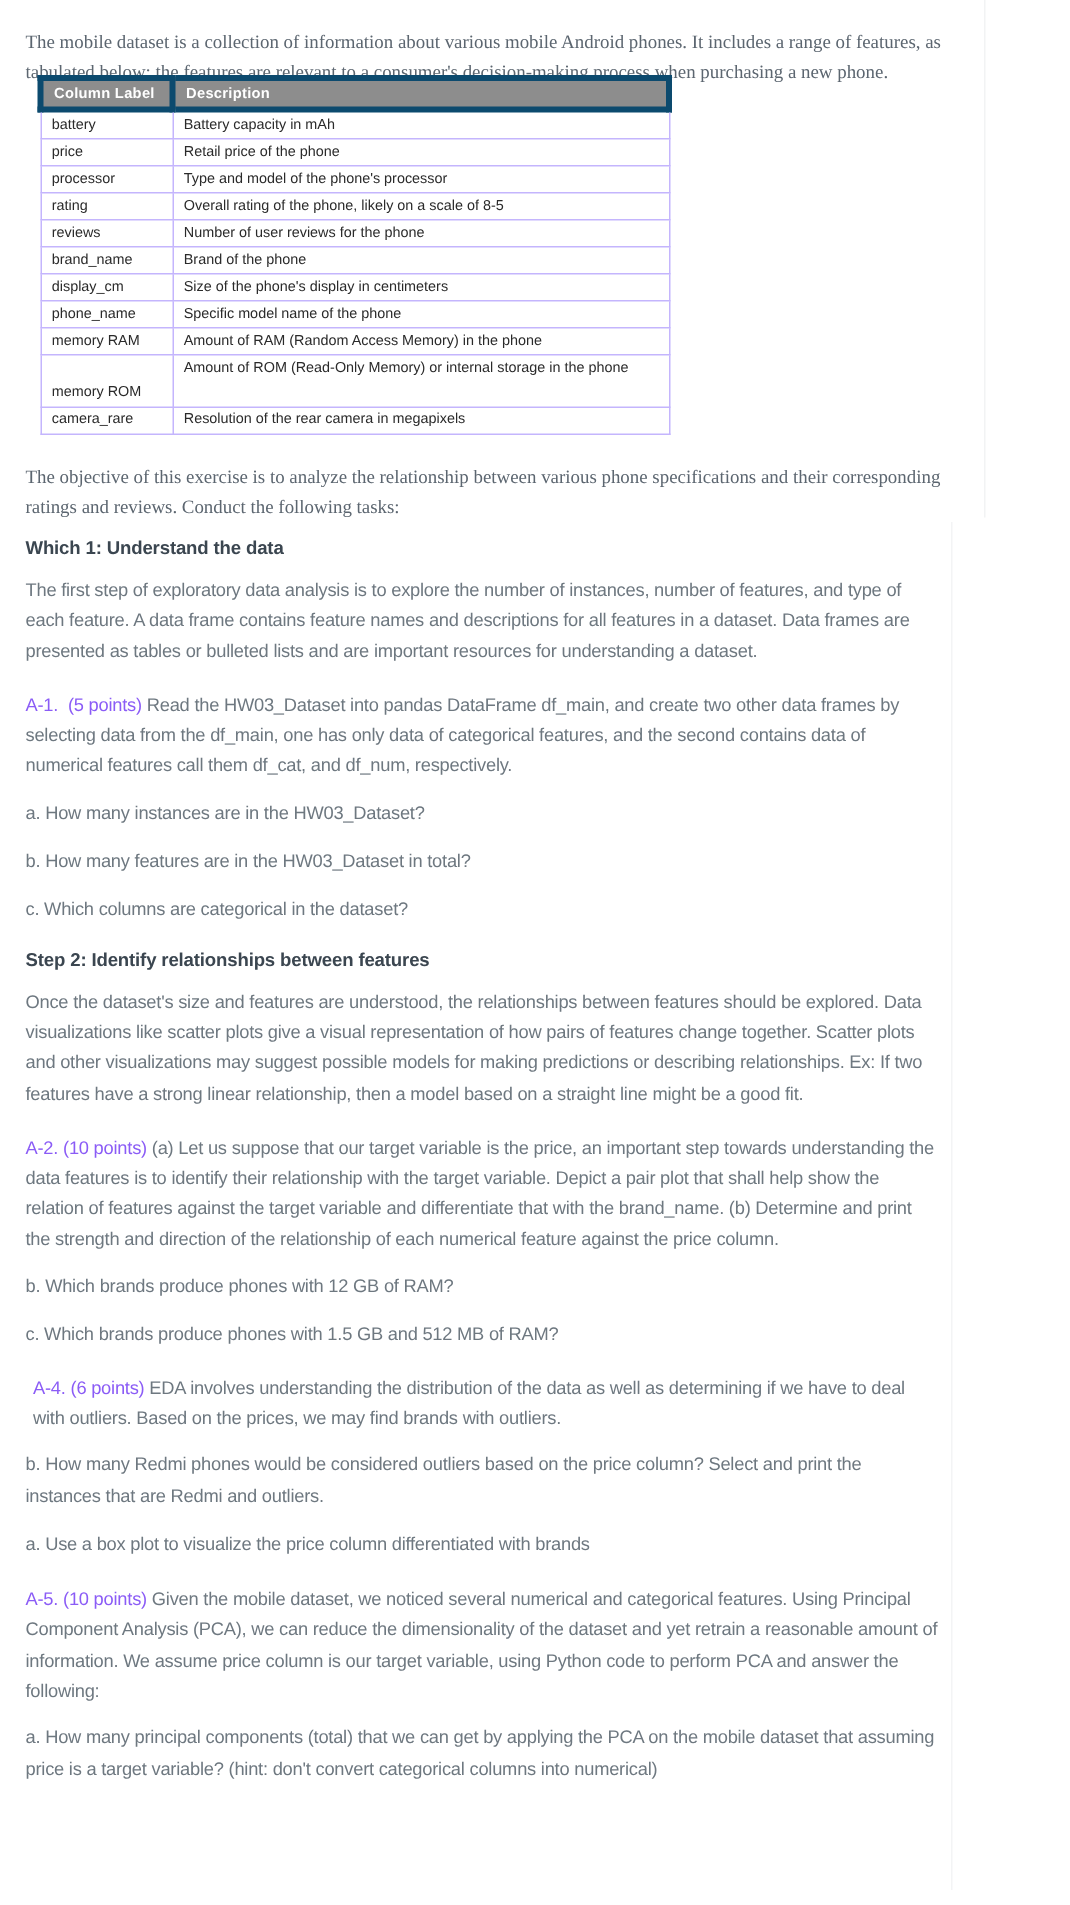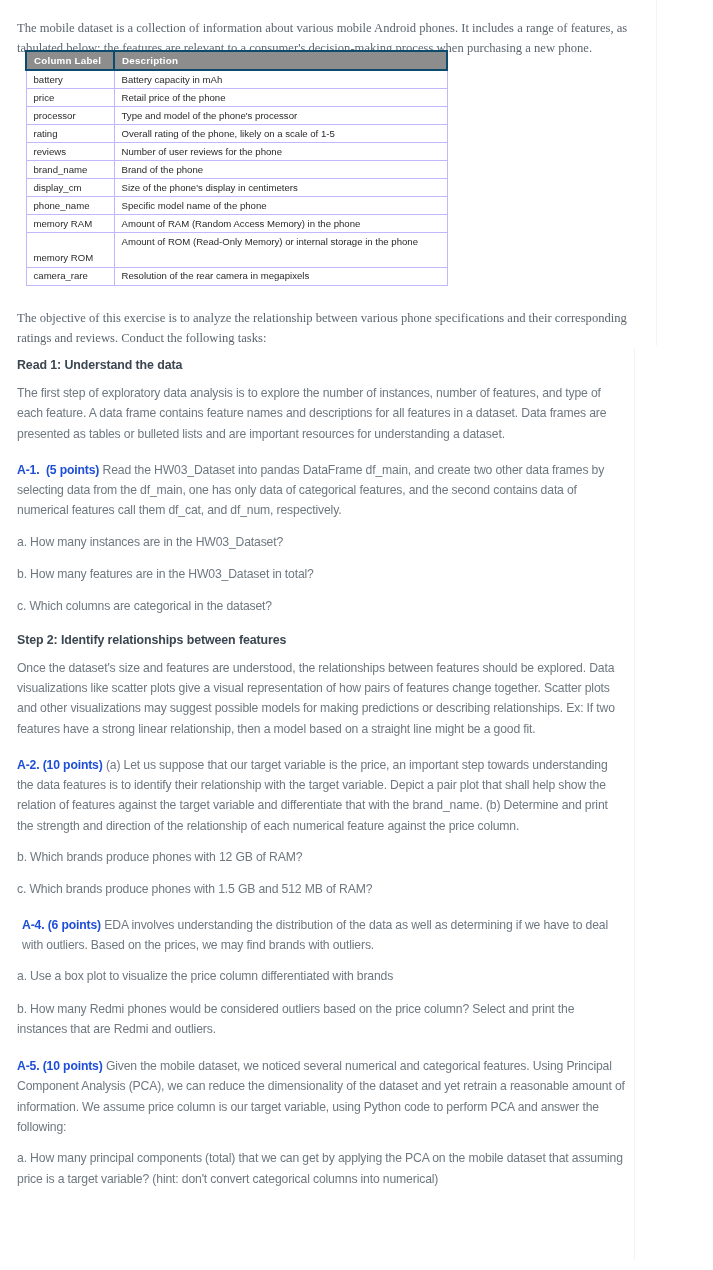--- a/index.html
+++ b/index.html
@@ -66,21 +66,21 @@
     font-size: 9.6px;
     color: #2a2a2a;
     table-layout: fixed;
   }
   table.spec th {
     background: #8d8d8d;
     color: #ffffff;
     font-weight: bold;
     text-align: left;
     padding: 3px 6px 3px 7px;
-    border: 2px solid #0c4a6e;
+    border: 4px solid #0c4a6e;
     font-size: 9.8px;
     letter-spacing: .2px;
     margin-left: 48px;
   }
   table.spec td {
     border: 1px solid #c4b5fd;
     padding: 2.5px 6px 2.5px 7px;
     vertical-align: top;
     line-height: 12px;
     height: 11px;
@@ -120,22 +120,22 @@
   .para {
     font-family: "Liberation Sans", sans-serif;
     font-size: 12.2px;
     line-height: 20.3px;
     color: #6e7880;
     margin: 0 0 11px 0;
     letter-spacing: -0.15px;
   }
   .para.qitem { margin-bottom: 12px; }
   .para b, .para .lead {
-    font-weight: bold;
-    color: #1d4ed8;
+    font-weight: normal;
+    color: #8b5cf6;
   }
   .para.indent { padding-left: 5px; }
   .sp-before-a2 { margin-top: 16px; }
   .sp-before-a3 { margin-top: 15px; }
   .sp-before-a4 { margin-top: 15px; }
   .sp-before-a5 { margin-top: 17px; }
   .sp-before-step2 { margin-top: 16px; }
 </style>
 </head>
 <body>
@@ -167,21 +167,21 @@
         <tr>
           <td class="label">price</td>
           <td>Retail price of the phone</td>
         </tr>
         <tr>
           <td class="label">processor</td>
           <td>Type and model of the phone's processor</td>
         </tr>
         <tr>
           <td class="label">rating</td>
-          <td>Overall rating of the phone, likely on a scale of 1-5</td>
+          <td>Overall rating of the phone, likely on a scale of 8-5</td>
         </tr>
         <tr>
           <td class="label">reviews</td>
           <td>Number of user reviews for the phone</td>
         </tr>
         <tr>
           <td class="label">brand_name</td>
           <td>Brand of the phone</td>
         </tr>
         <tr>
@@ -205,41 +205,41 @@
           <td>Resolution of the rear camera in megapixels</td>
         </tr>
       </tbody>
     </table>
   </div>
 
   <p class="objective">The objective of this exercise is to analyze the relationship between various phone specifications and their corresponding ratings and reviews. Conduct the following tasks:</p>
 
   <div class="tasks">
 
-    <h3 class="step-head">Read 1: Understand the data</h3>
+    <h3 class="step-head">Which 1: Understand the data</h3>
     <p class="para">The first step of exploratory data analysis is to explore the number of instances, number of features, and type of each feature. A data frame contains feature names and descriptions for all features in a dataset. Data frames are presented as tables or bulleted lists and are important resources for understanding a dataset.</p>
 
     <p class="para sp-before-a2"><span class="lead">A-1.</span>&nbsp; <span class="lead">(5 points)</span> <span>Read the HW03_Dataset into pandas DataFrame df_main, and create two other data frames by selecting data from the df_main, one has only data of categorical features, and the second contains data of numerical features call them df_cat, and df_num, respectively.</span></p>
 
     <p class="para qitem">a. How many instances are in the HW03_Dataset?</p>
     <p class="para qitem">b. How many features are in the HW03_Dataset in total?</p>
     <p class="para qitem">c. Which columns are categorical in the dataset?</p>
 
     <h3 class="step-head sp-before-step2">Step 2: Identify relationships between features</h3>
     <p class="para">Once the dataset's size and features are understood, the relationships between features should be explored. Data visualizations like scatter plots give a visual representation of how pairs of features change together. Scatter plots and other visualizations may suggest possible models for making predictions or describing relationships. Ex: If two features have a strong linear relationship, then a model based on a straight line might be a good fit.</p>
 
     <p class="para sp-before-a2"><span class="lead">A-2.</span> <span class="lead">(10 points)</span> <span>(a) Let us suppose that our target variable is the price, an important step towards understanding the data features is to identify their relationship with the target variable. Depict a pair plot that shall help show the relation of features against the target variable and differentiate that with the brand_name. (b) Determine and print the strength and direction of the relationship of each numerical feature against the price column.</span></p>
 
 
     <p class="para qitem">b. Which brands produce phones with 12 GB of RAM?</p>
     <p class="para qitem">c. Which brands produce phones with 1.5 GB and 512 MB of RAM?</p>
 
     <p class="para indent sp-before-a4"><span class="lead">A-4.</span> <span class="lead">(6 points)</span> <span>EDA involves understanding the distribution of the data as well as determining if we have to deal with outliers. Based on the prices, we may find brands with outliers.</span></p>
 
+    <p class="para qitem">b. How many Redmi phones would be considered outliers based on the price column? Select and print the instances that are Redmi and outliers.</p>
     <p class="para qitem">a. Use a box plot to visualize the price column differentiated with brands</p>
-    <p class="para qitem">b. How many Redmi phones would be considered outliers based on the price column? Select and print the instances that are Redmi and outliers.</p>
 
     <p class="para sp-before-a5"><span class="lead">A-5.</span> <span class="lead">(10 points)</span> <span>Given the mobile dataset, we noticed several numerical and categorical features. Using Principal Component Analysis (PCA), we can reduce the dimensionality of the dataset and yet retrain a reasonable amount of information. We assume price column is our target variable, using Python code to perform PCA and answer the following:</span></p>
 
     <p class="para qitem">a. How many principal components (total) that we can get by applying the PCA on the mobile dataset that assuming price is a target variable? (hint: don't convert categorical columns into numerical)</p>
 
   </div>
 </div>
 
 </body></html>

